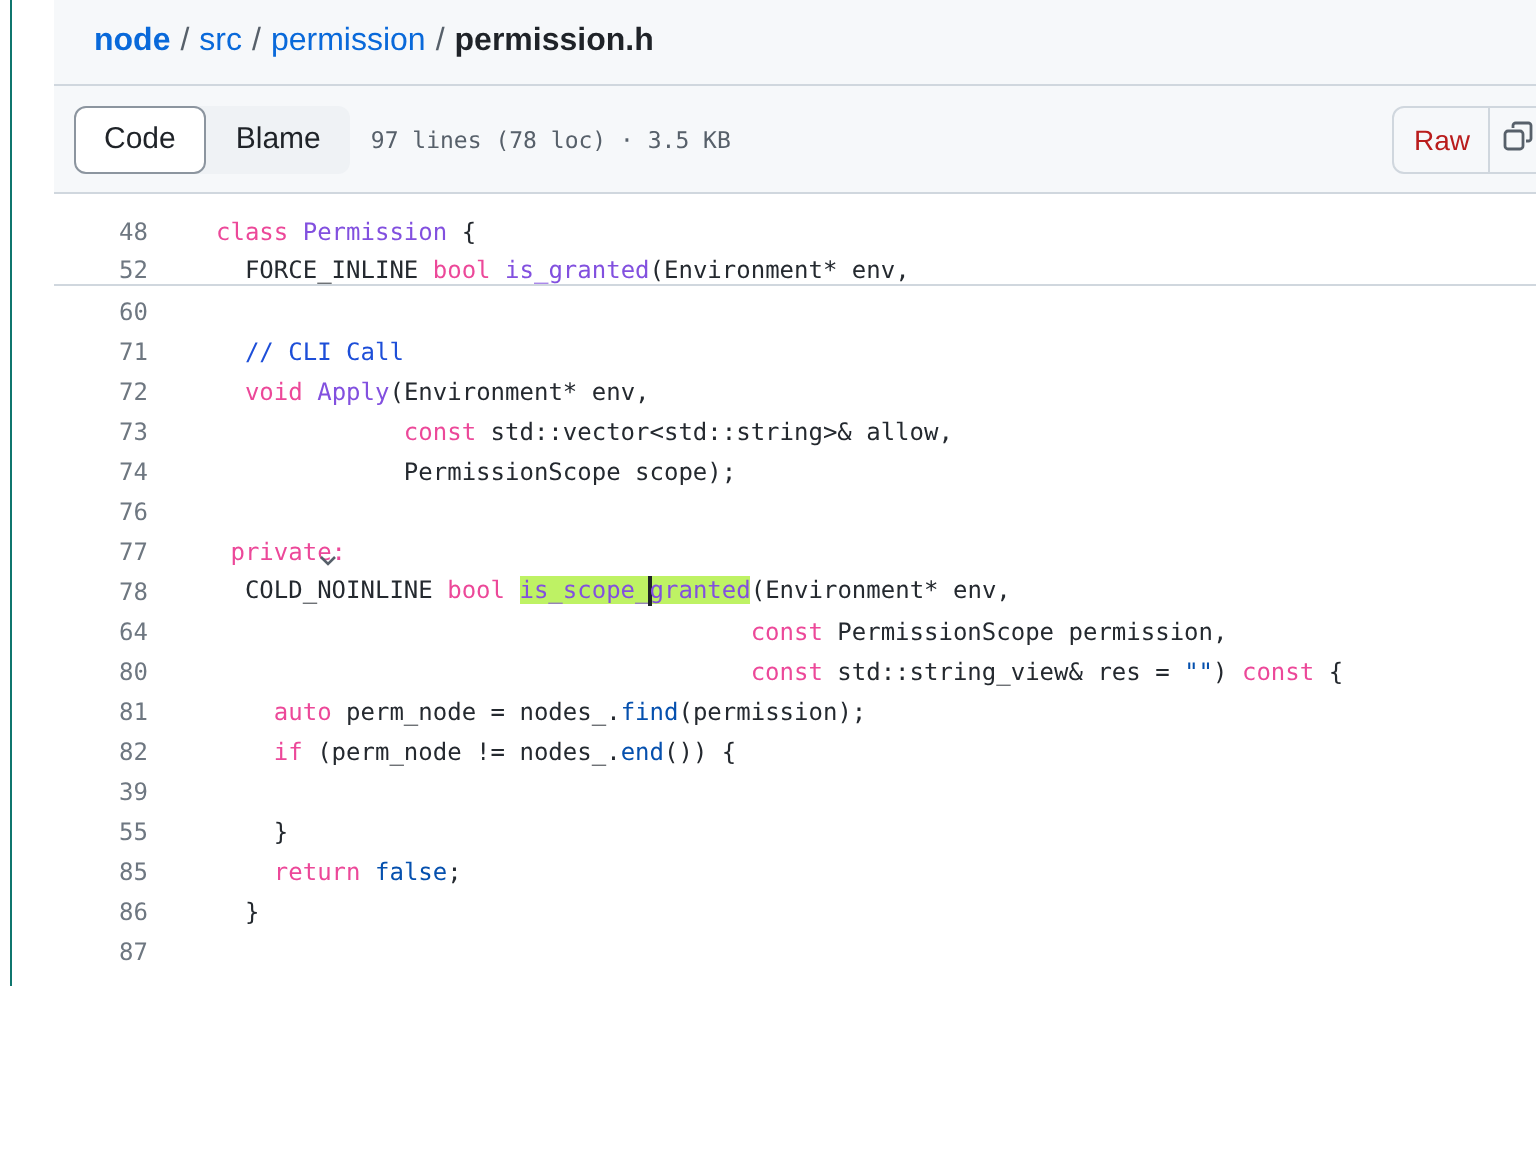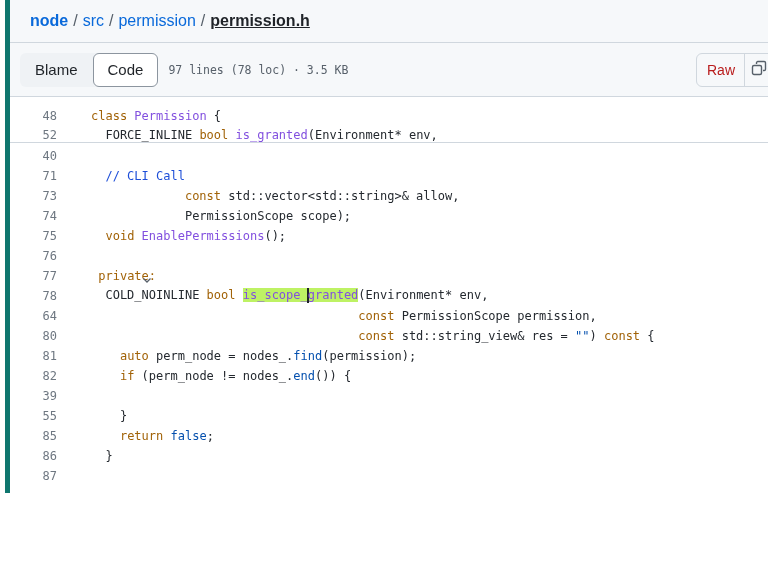--- a/index.html
+++ b/index.html
@@ -1,38 +1,38 @@
 <!DOCTYPE html>
 <html><head>
   <meta charset="utf-8">
   <style>
     * { box-sizing: border-box; margin: 0; padding: 0; }
     html, body { width: 768px; height: 587px; overflow: hidden; background: #ffffff; }
     body { font-family: "Liberation Sans", "DejaVu Sans", sans-serif; color: #1f2328; position: relative; }
-    .frame { position: absolute; left: 5px; top: 0; width: 763px; height: 493px; border-left: 5px solid #0f766e; }
+    .frame { position: absolute; left: 5px; top: 0; width: 763px; height: 493px; border-left: 1px solid #0f766e; padding-left: 21px; }
     .breadcrumb-bar { height: 43px; background: #f6f8fa; border-bottom: 1px solid #d0d7de; padding: 0 0 0 20px; display: flex; align-items: center; font-size: 16px; }
     .crumb-link { color: #0969da; }
     .crumb-link.root { font-weight: 600; }
     .crumb-sep { color: #57606a; margin: 0 5px; }
-    .crumb-current { color: #1f2328; font-weight: 600; text-decoration: underline; }
+    .crumb-current { color: #1f2328; font-weight: 600; }
     .toolbar { height: 54px; background: #f6f8fa; border-bottom: 1px solid #d0d7de; display: flex; align-items: center; padding-left: 10px; position: relative; }
     .segmented { display: flex; background: #eff2f5; border-radius: 6px; height: 34px; align-items: center; }
     .seg-btn { height: 34px; padding: 0 15px; font-size: 15px; display: flex; align-items: center; color: #1f2328; border-radius: 6px; cursor: pointer; }
     .seg-btn.active { background: #ffffff; border: 1px solid #8c959f; padding: 0 14px; }
     .file-meta { font-family: "DejaVu Sans Mono", "Liberation Mono", monospace; font-size: 11.5px; color: #57606a; margin-left: 10px; }
     .right-group { position: absolute; right: -6px; top: 10px; display: flex; height: 34px; border: 1px solid #d0d7de; border-radius: 6px; background: #f6f8fa; overflow: hidden; }
     .raw-btn { font-size: 14px; padding: 0 9px 0 10px; display: flex; align-items: center; color: #b91c1c; border-right: 1px solid #d0d7de; }
     .copy-btn { width: 28px; display: flex; align-items: center; justify-content: center; }
     .code { padding-top: 6px; font-family: "DejaVu Sans Mono", "Liberation Mono", monospace; font-size: 12px; }
     .line { height: 20px; display: flex; align-items: flex-end; white-space: pre; position: relative; }
     .line.sticky-last { border-bottom: 1px solid #d0d7de; }
     .ln { width: 47px; text-align: right; color: #6e7781; flex: none; }
     .fold { width: 34px; flex: none; display: flex; align-items: center; justify-content: flex-start; padding-left: 12px; color: #57606a; }
     .src { color: #24292f; }
-    .kw { color: #a16207; }
+    .kw { color: #ec4899; }
     .fn { color: #8250df; }
     .call { color: #0550ae; }
     .cm { color: #1d4ed8; }
     .hl { background: #bef264; }
     .caret { display: inline-block; width: 2px; height: 15px; background: #1f2328; vertical-align: middle; margin: 0 -1px; }
   </style>
 </head>
 <body>
 
 <div class="frame">
@@ -41,22 +41,22 @@
     <span class="crumb-sep">/</span>
     <a class="crumb-link">src</a>
     <span class="crumb-sep">/</span>
     <a class="crumb-link">permission</a>
     <span class="crumb-sep">/</span>
     <span class="crumb-current">permission.h</span>
   </div>
 
   <div class="toolbar">
     <div class="segmented">
+      <div class="seg-btn active">Code</div>
       <div class="seg-btn">Blame</div>
-      <div class="seg-btn active">Code</div>
     </div>
     <span class="file-meta">97 lines (78 loc) · 3.5 KB</span>
     <div class="right-group">
       <div class="raw-btn">Raw</div>
       <div class="copy-btn">
         <span>
           <svg width="16" height="16" viewBox="0 0 16 16">
               <rect x="1.5" y="5.5" width="9" height="9" rx="1.5" fill="none" stroke="#57606a" stroke-width="1.4"></rect>
               <path d="M5.5 4V2.8c0-.7.6-1.3 1.3-1.3h6.4c.7 0 1.3.6 1.3 1.3v6.4c0 .7-.6 1.3-1.3 1.3H12" fill="none" stroke="#57606a" stroke-width="1.4"></path>
             </svg>
@@ -72,43 +72,43 @@
       <span class="fold"></span>
       <span class="src"><span class="kw">class</span> <span class="fn">Permission</span> {</span>
     </div>
     <div class="line sticky-last">
       <span class="ln">52</span>
       <span class="fold"></span>
       <span class="src">  FORCE_INLINE <span class="kw">bool</span> <span class="fn">is_granted</span>(Environment* env,</span>
     </div>
 
     <div class="line">
-      <span class="ln">40</span>
+      <span class="ln">60</span>
       <span class="fold"></span>
       <span class="src"></span>
     </div>
     <div class="line">
       <span class="ln">71</span>
       <span class="fold"></span>
       <span class="src cm">  // CLI Call</span>
+    </div>
+    <div class="line">
+      <span class="ln">72</span>
+      <span class="fold"></span>
+      <span class="src">  <span class="kw">void</span> <span class="fn">Apply</span>(Environment* env,</span>
     </div>
     <div class="line">
       <span class="ln">73</span>
       <span class="fold"></span>
       <span class="src">             <span class="kw">const</span> std::vector&lt;std::string&gt;&amp; allow,</span>
     </div>
     <div class="line">
       <span class="ln">74</span>
       <span class="fold"></span>
       <span class="src">             PermissionScope scope);</span>
-    </div>
-    <div class="line">
-      <span class="ln">75</span>
-      <span class="fold"></span>
-      <span class="src">  <span class="kw">void</span> <span class="fn">EnablePermissions</span>();</span>
     </div>
     <div class="line">
       <span class="ln">76</span>
       <span class="fold"></span>
       <span class="src"></span>
     </div>
     <div class="line">
       <span class="ln">77</span>
       <span class="fold"></span>
       <span class="src"> <span class="kw">private:</span></span>

